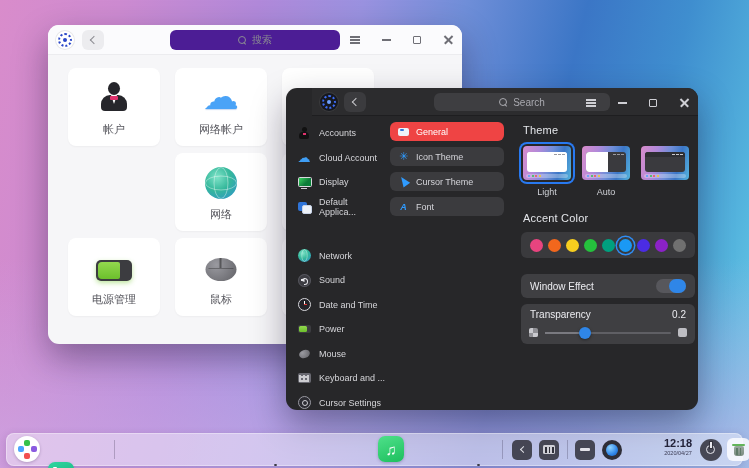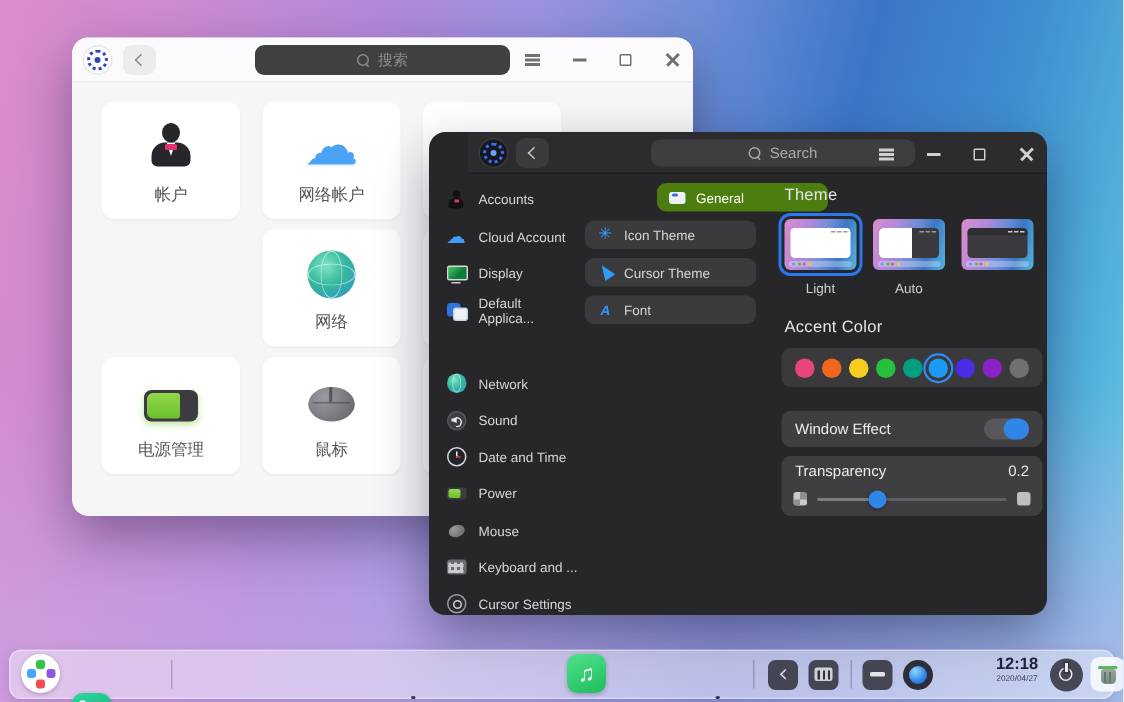--- a/index.html
+++ b/index.html
@@ -15,21 +15,21 @@
   #win-back { left:48px; top:25px; width:414px; height:319px; background:#f6f6f8; }
   #win-back .titlebar { position:relative; height:30px; background:#fbfbfd; border-bottom:1px solid #ececef; }
   .logo { position:absolute; width:18px; height:18px; border-radius:50%; background:#fff; box-shadow:0 0 0 1px rgba(0,0,0,.08); }
   .logo::before { content:""; position:absolute; inset:2px; border-radius:50%; border:2px dotted #2b47c8; }
   .logo::after { content:""; position:absolute; left:7px; top:7px; width:4px; height:4px; border-radius:50%; background:#2b47c8; }
   #win-back .logo { left:8px; top:6px; }
   .backbtn { position:absolute; width:22px; height:20px; border-radius:6px; display:flex; align-items:center; justify-content:center; }
   #win-back .backbtn { left:34px; top:5px; background:#ececef; }
   .chev { width:6px; height:6px; border-left:1.6px solid #8a8a90; border-bottom:1.6px solid #8a8a90; transform:rotate(45deg); margin-left:2px; }
   .searchpill { position:absolute; height:20px; border-radius:6px; display:flex; align-items:center; justify-content:center; gap:5px; font-size:10px; }
-  #win-back .searchpill { left:122px; top:5px; width:170px; background:#404040; color:#8b8b92; }
+  #win-back .searchpill { left:122px; top:5px; width:170px; background:#4c1d95; color:#8b8b92; }
   .mag { position:relative; width:9px; height:9px; }
   .mag::before { content:""; position:absolute; left:0; top:0; width:6px; height:6px; border:1.3px solid currentColor; border-radius:50%; }
   .mag::after { content:""; position:absolute; left:6px; top:6px; width:3px; height:1.3px; background:currentColor; transform:rotate(45deg); transform-origin:0 0; }
   .winctrls { position:absolute; right:8px; top:0; height:30px; display:flex; align-items:center; gap:19px; }
   .ctl { position:relative; width:12px; height:12px; display:flex; align-items:center; justify-content:center; }
   .ctl-menu i { display:block; width:10px; height:1.4px; background:currentColor; box-shadow:0 3px 0 currentColor,0 -3px 0 currentColor; }
   .ctl-min i { display:block; width:9px; height:1.5px; background:currentColor; }
   .ctl-max i { display:block; width:8px; height:8px; border:1.4px solid currentColor; border-radius:1px; }
   .ctl-close i, .ctl-close em { position:absolute; width:11px; height:1.5px; background:currentColor; }
   .ctl-close i { transform:rotate(45deg); } .ctl-close em { transform:rotate(-45deg); }
@@ -101,21 +101,21 @@
   .si-battery::before { content:""; position:absolute; left:1px; top:1px; width:8px; height:6px; border-radius:1.5px; background:linear-gradient(#93d84e,#6cc02c); }
   .si-mouse { width:11px; height:8px; border-radius:50%; background:radial-gradient(circle at 35% 30%, #9a9aa0, #606065); transform:rotate(-18deg); }
   .si-kbd { width:13px; height:10px; border-radius:2px; background:#6a6a72; position:relative; }
   .si-kbd::before { content:""; position:absolute; inset:1.5px; background:
       repeating-linear-gradient(90deg,#d8d8dc 0 2px,transparent 2px 4px),
       repeating-linear-gradient(0deg,#d8d8dc 0 2px,transparent 2px 4px); opacity:.9; }
   .si-gear { width:13px; height:13px; border-radius:50%; background:#2b2b31; border:1.5px solid #9a9aa2; position:relative; }
   .si-gear::before { content:""; position:absolute; left:3px; top:3px; width:4px; height:4px; border:1.5px solid #cfcfd6; border-radius:50%; }
 
   .subpill { position:absolute; left:104px; width:114px; height:19px; border-radius:6px; background:#3b3b3e; display:flex; align-items:center; gap:7px; padding-left:8px; color:#d5d5da; font-size:9px; }
-  .subpill.sel { background:#4d7c0f; color:#fff;margin-left:48px; }
+  .subpill.sel { background:#ef4444; color:#fff; }
   .pi { width:11px; height:11px; display:flex; align-items:center; justify-content:center; position:relative; }
   .pi-general::before { content:""; position:absolute; left:0; top:1.5px; width:11px; height:8px; border-radius:2px; background:#eef2f8; }
   .pi-general::after { content:""; position:absolute; left:1.5px; top:3px; width:4px; height:2px; border-radius:1px; background:#2f74d8; }
   .pi-icontheme { color:#2f9bff; font-size:11px; line-height:11px; }
   .pi-cursor::before { content:""; position:absolute; left:2px; top:0; width:0; height:0;
       border-left:4.5px solid transparent; border-right:4.5px solid transparent; border-bottom:10px solid #2f9bff; transform:rotate(-35deg); }
   .pi-font { color:#2f9bff; font-size:9px; font-weight:bold; font-style:italic; }
 
   .heading { position:absolute; color:#e4e6ea; font-size:11px; font-weight:400; letter-spacing:.2px; }
   .thumb { position:absolute; top:56px; width:52px; height:38px; border-radius:6px; padding:2px; }

